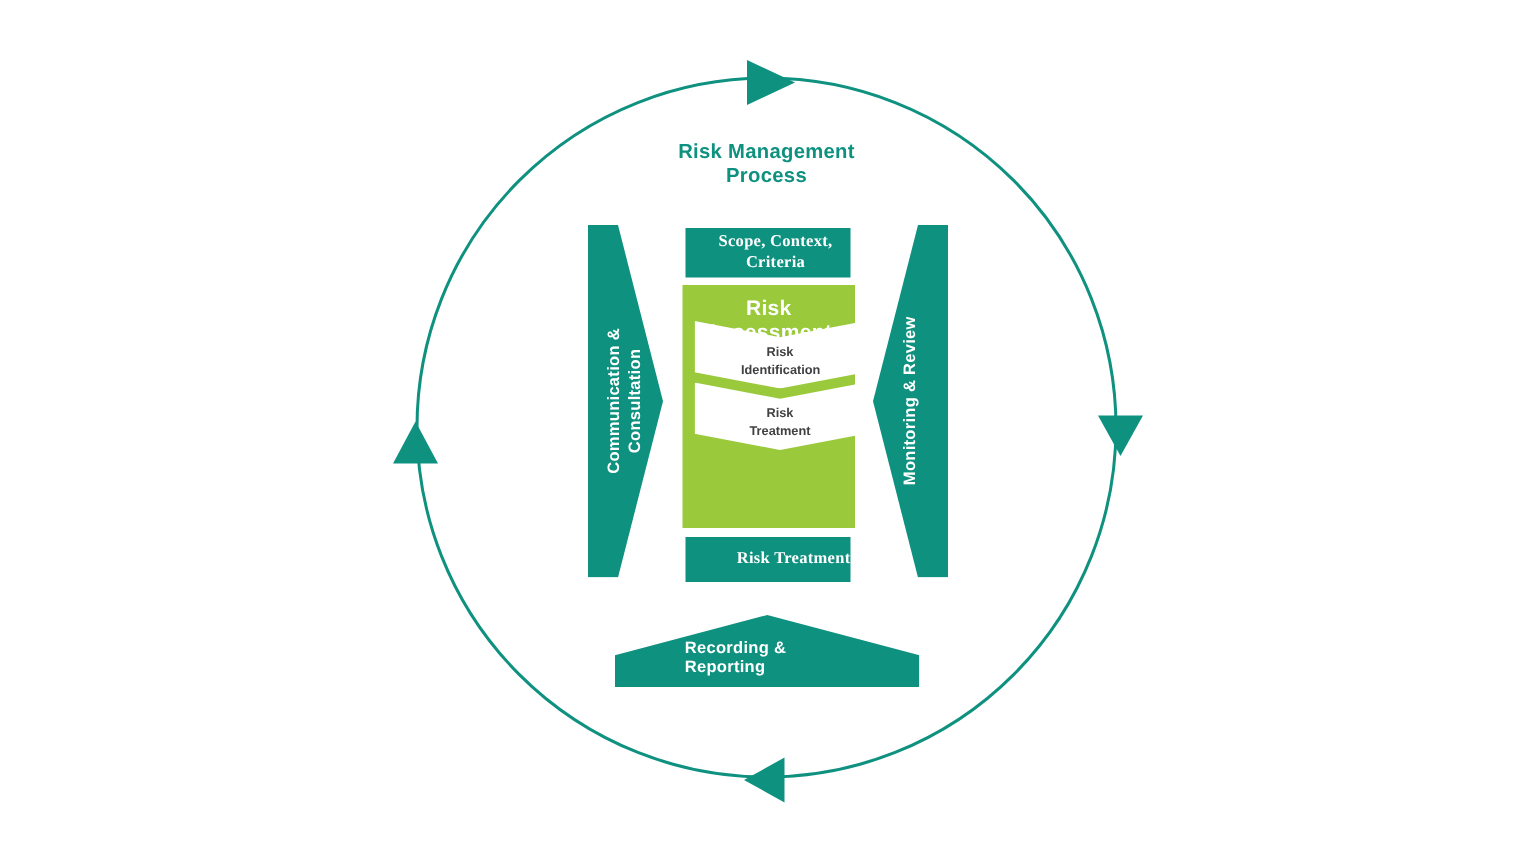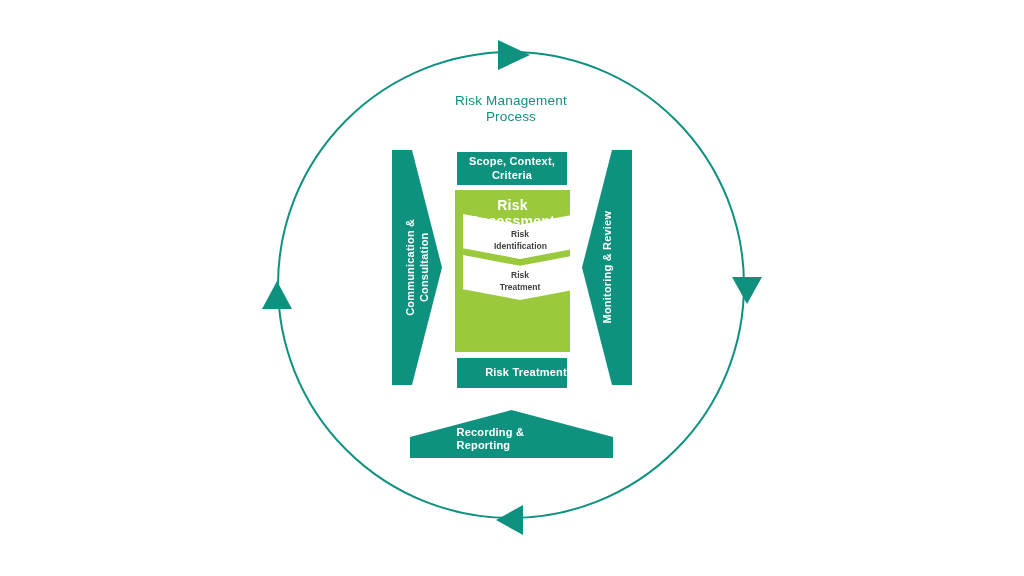--- a/index.html
+++ b/index.html
@@ -13,27 +13,27 @@
   html,body{background:var(--background);}
   body{font-family:"Liberation Sans", sans-serif;}
   .canvas{
     position:relative;width:1024px;height:576px;background:var(--background);overflow:hidden;
   }
   .cycle-svg{position:absolute;left:0;top:0;}
   .cycle-circle{fill:none;stroke:var(--teal);stroke-width:2;}
   .cycle-arrowhead{fill:var(--teal);stroke:none;}
   .diagram-title{
     position:absolute;left:431px;top:93px;width:160px;
-    text-align:center;color:var(--teal);font-weight:400;font-size:13.5px;line-height:1.18;
+    text-align:center;color:var(--teal);font-weight:700;font-size:13.5px;line-height:1.18;
     letter-spacing:.2px;
   }
   .teal-box{
     position:absolute;background:var(--teal);color:var(--white-text);
     font-weight:700;font-size:11px;line-height:1.25;letter-spacing:.2px;
-    display:flex;align-items:center;justify-content:center;text-align:center;
+    display:flex;align-items:center;justify-content:flex-end;text-align:center;font-family:Liberation Serif, serif;
   }
   .scope-box{left:457px;top:152px;width:110px;height:33px;}
   .scope-box .inner{width:100px;}
   .treatment-box{left:457px;top:358px;width:110px;height:30px;padding-left:28px;}
   .assessment-box{
     position:absolute;left:455px;top:190px;width:115px;height:162px;
     background:var(--green);
   }
   .assessment-title{
     margin-top:7px;text-align:center;color:var(--white-text);

